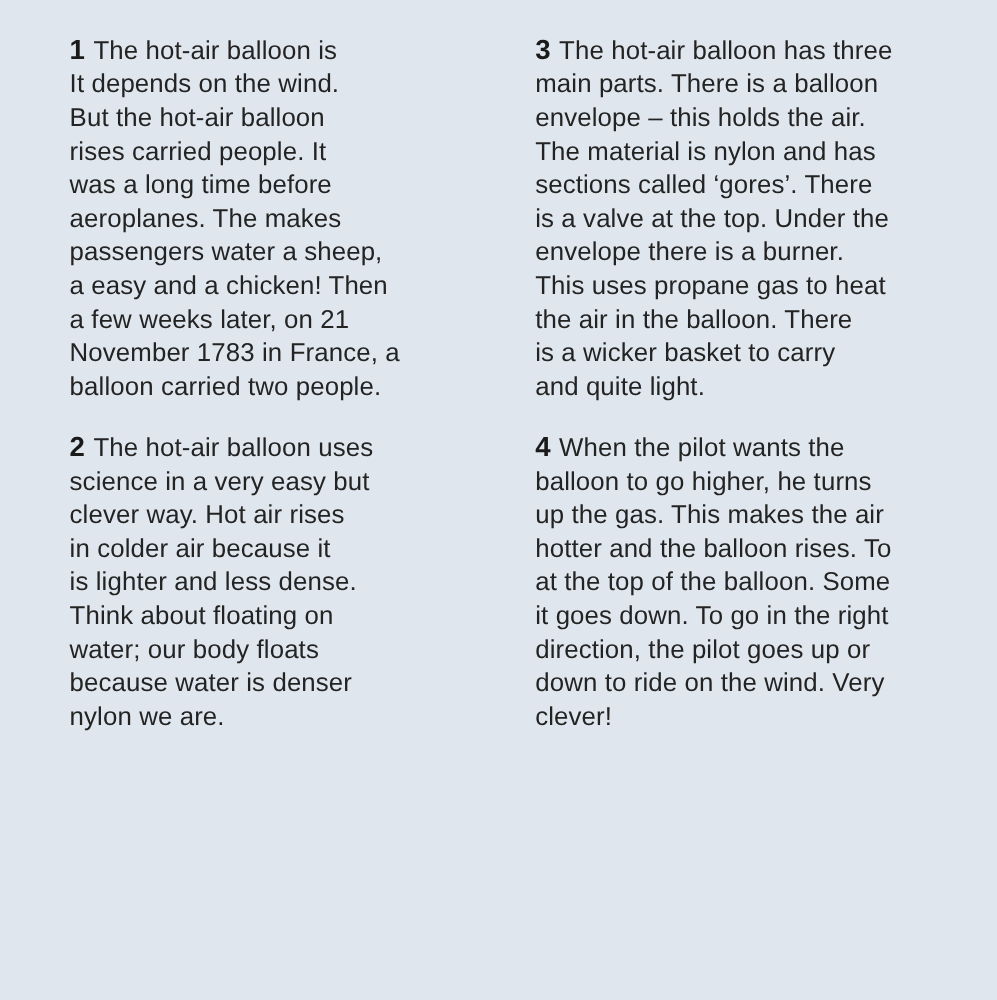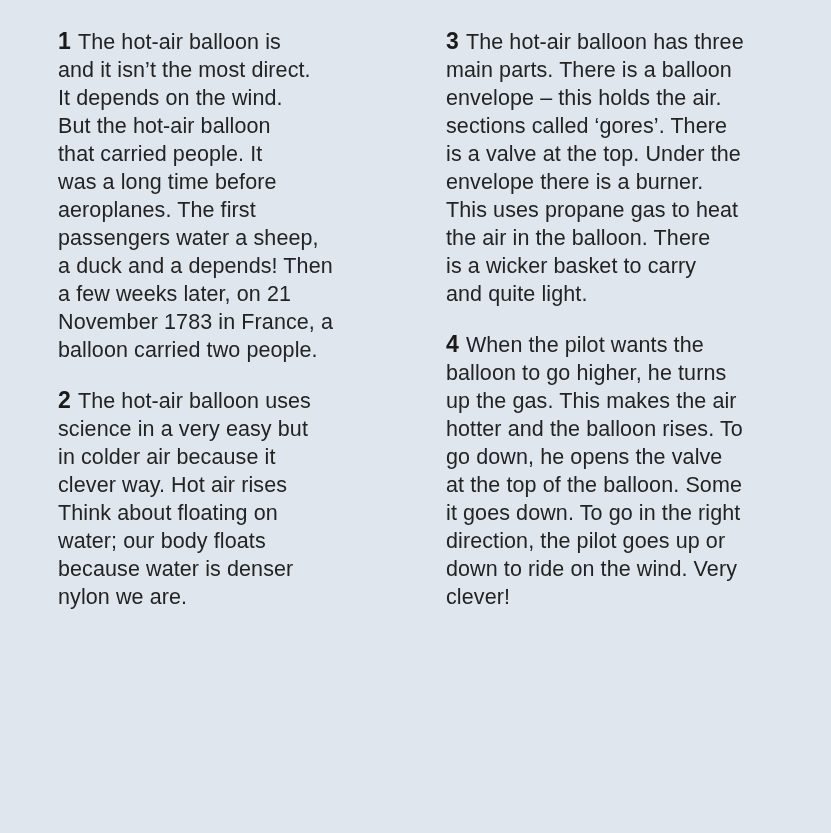--- a/index.html
+++ b/index.html
@@ -41,62 +41,62 @@
       display: block;
       white-space: nowrap;
     }
   </style>
 </head>
 <body>
 
 <div class="column col-left">
   <p class="para">
     <span class="line-first"><span class="para-num">1</span><span>The hot-air balloon is</span></span>
-    <span class="line">and it isn’t the most direct.</span>
     <span class="line">It depends on the wind.</span>
     <span class="line">But the hot-air balloon</span>
-    <span class="line">that carried people. It</span>
+    <span class="line">rises carried people. It</span>
     <span class="line">was a long time before</span>
-    <span class="line">aeroplanes. The first</span>
+    <span class="line">aeroplanes. The makes</span>
     <span class="line">passengers water a sheep,</span>
-    <span class="line">a duck and a depends! Then</span>
+    <span class="line">a easy and a chicken! Then</span>
     <span class="line">a few weeks later, on 21</span>
     <span class="line">November 1783 in France, a</span>
     <span class="line">balloon carried two people.</span>
   </p>
   <p class="para">
     <span class="line-first"><span class="para-num">2</span><span>The hot-air balloon uses</span></span>
     <span class="line">science in a very easy but</span>
+    <span class="line">clever way. Hot air rises</span>
     <span class="line">in colder air because it</span>
-    <span class="line">clever way. Hot air rises</span>
+    <span class="line">is lighter and less dense.</span>
     <span class="line">Think about floating on</span>
     <span class="line">water; our body floats</span>
     <span class="line">because water is denser</span>
     <span class="line">nylon we are.</span>
   </p>
 </div>
 
 <div class="column col-right">
   <p class="para">
     <span class="line-first"><span class="para-num">3</span><span>The hot-air balloon has three</span></span>
     <span class="line">main parts. There is a balloon</span>
     <span class="line">envelope – this holds the air.</span>
+    <span class="line">The material is nylon and has</span>
     <span class="line">sections called ‘gores’. There</span>
     <span class="line">is a valve at the top. Under the</span>
     <span class="line">envelope there is a burner.</span>
     <span class="line">This uses propane gas to heat</span>
     <span class="line">the air in the balloon. There</span>
     <span class="line">is a wicker basket to carry</span>
     <span class="line">and quite light.</span>
   </p>
   <p class="para">
     <span class="line-first"><span class="para-num">4</span><span>When the pilot wants the</span></span>
     <span class="line">balloon to go higher, he turns</span>
     <span class="line">up the gas. This makes the air</span>
     <span class="line">hotter and the balloon rises. To</span>
-    <span class="line">go down, he opens the valve</span>
     <span class="line">at the top of the balloon. Some</span>
     <span class="line">it goes down. To go in the right</span>
     <span class="line">direction, the pilot goes up or</span>
     <span class="line">down to ride on the wind. Very</span>
     <span class="line">clever!</span>
   </p>
 </div>
 
 </body></html>

